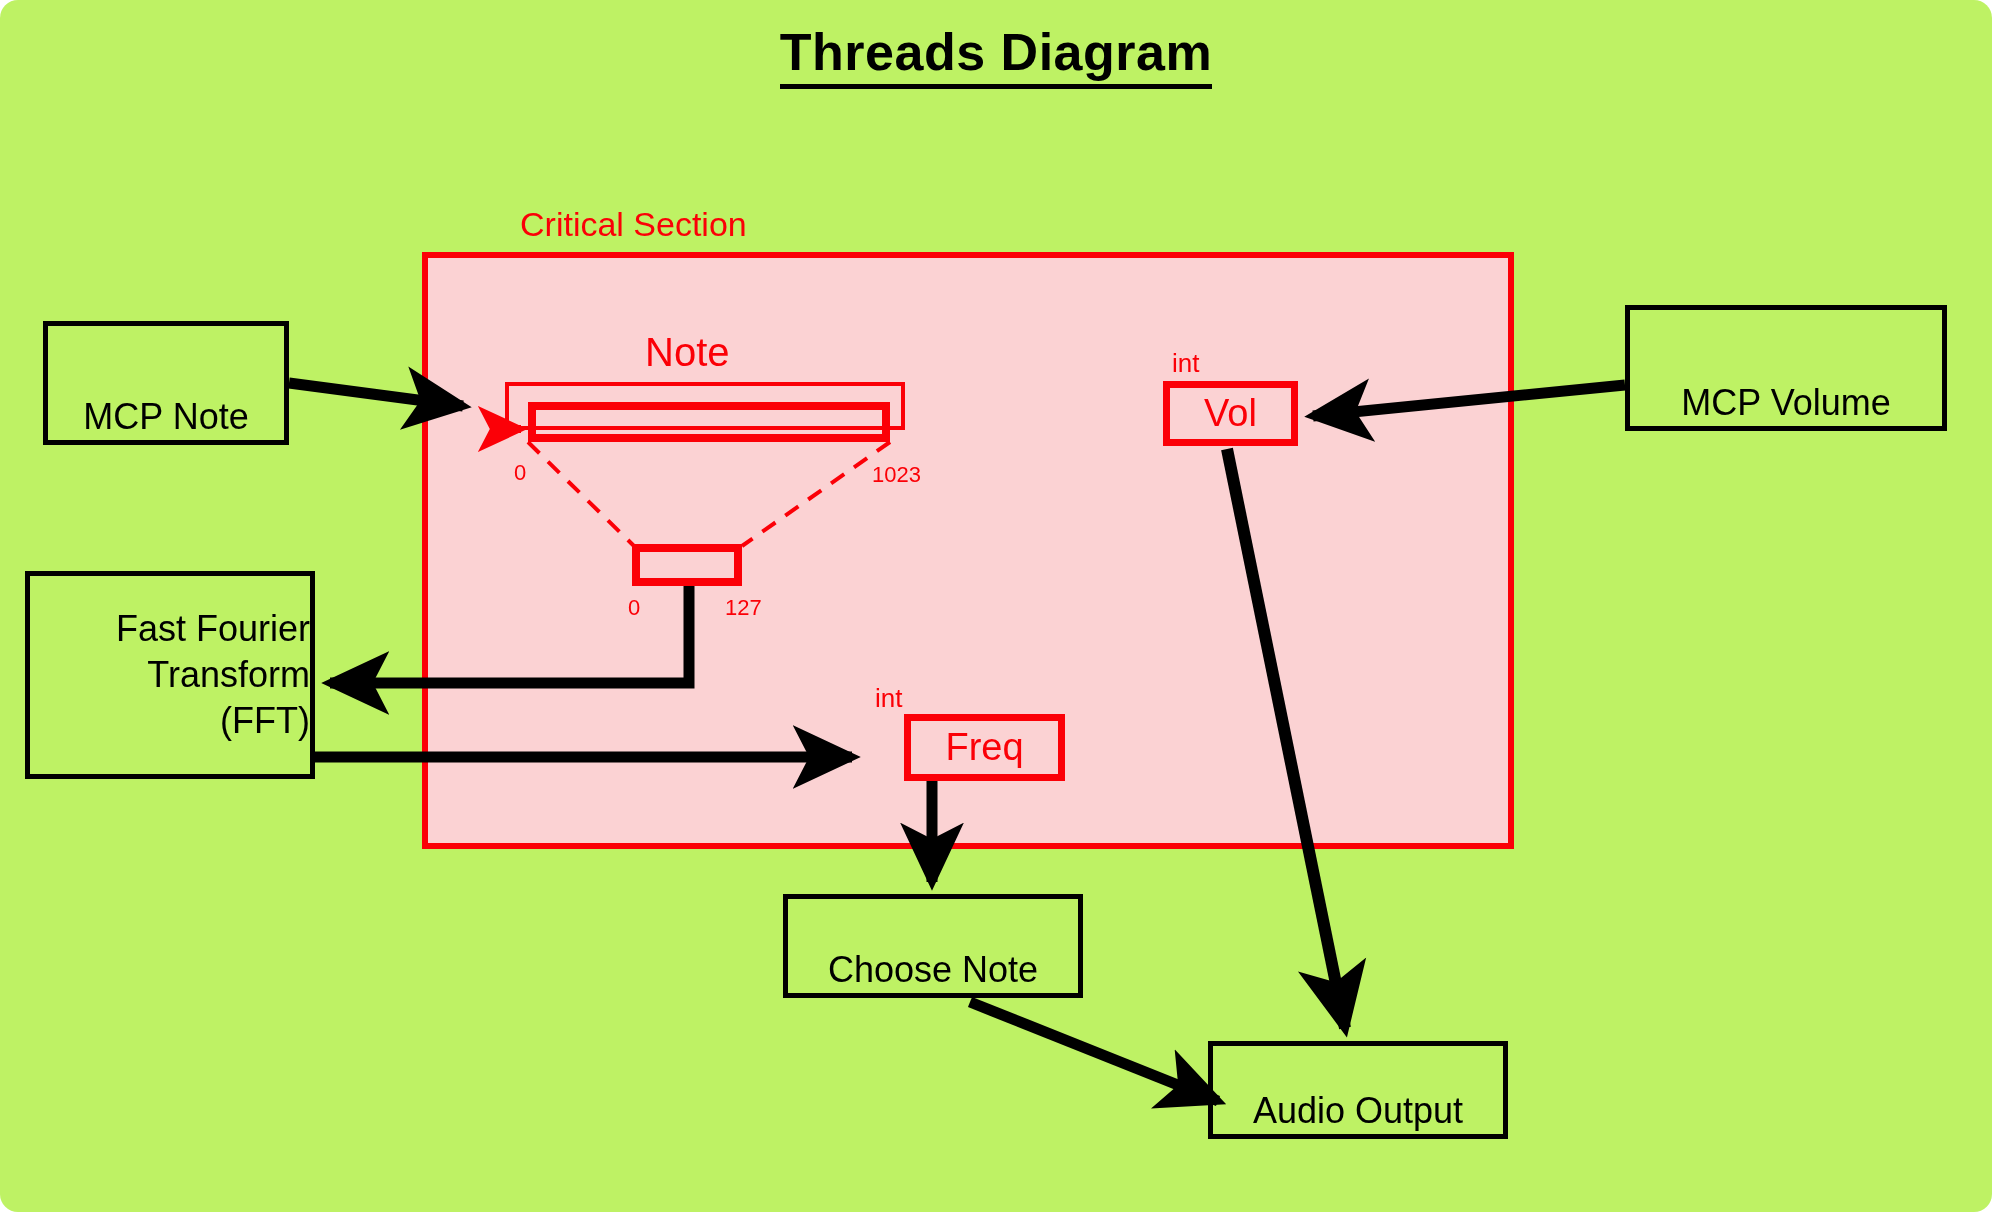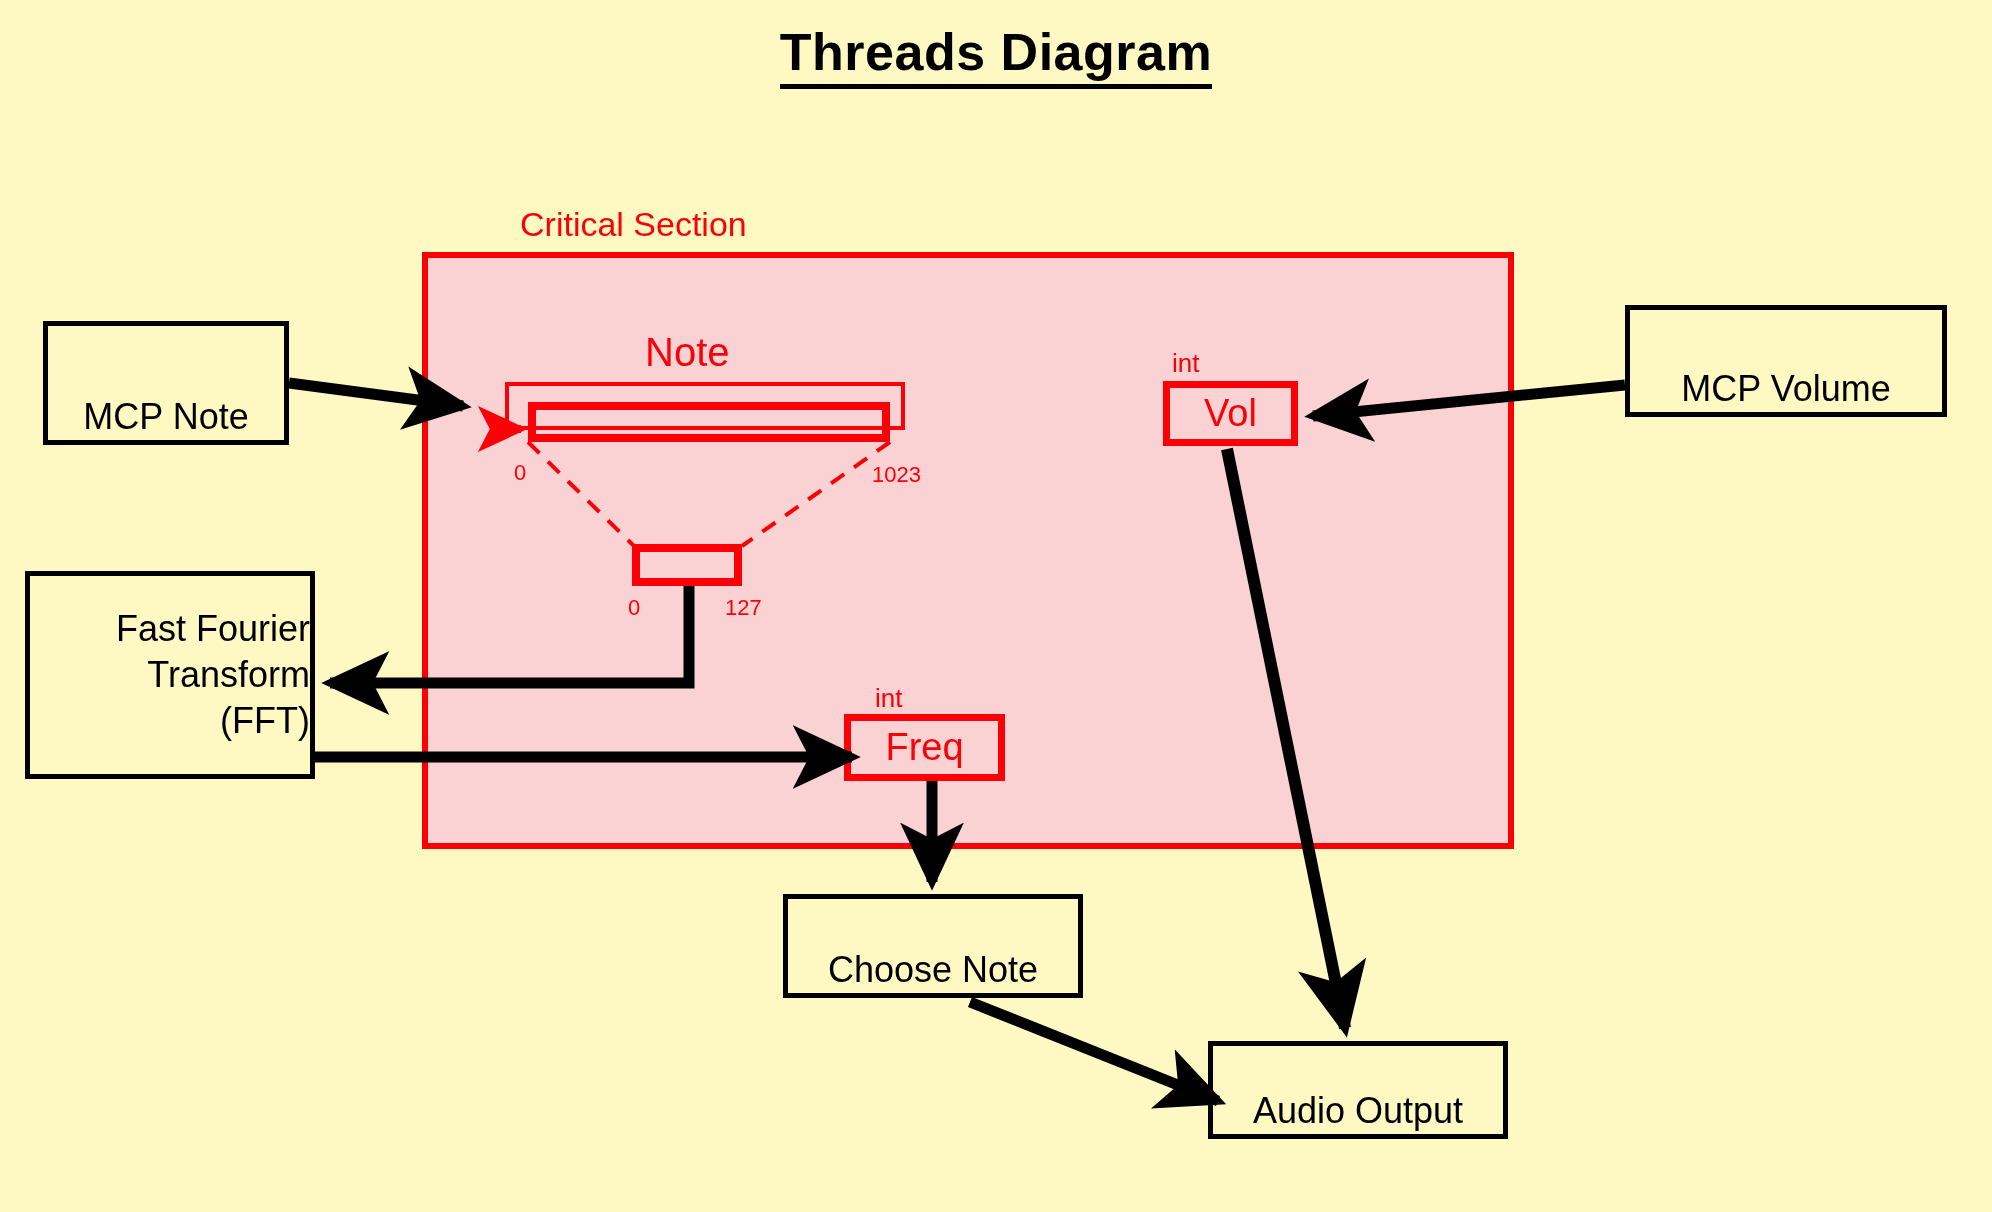--- a/index.html
+++ b/index.html
@@ -7,22 +7,23 @@
     padding: 0;
     background: #ffffff;
   }
   body {
     font-family: "Liberation Sans", sans-serif;
   }
   #canvas {
     position: relative;
     width: 1992px;
     height: 1212px;
-    background: #fef9c3;
+    background: #bef264;
     overflow: hidden;
+    border-radius: 18px;
   }
   #diagram-svg {
     position: absolute;
     left: 0;
     top: 0;
     width: 1992px;
     height: 1212px;
   }
   .page-title {
     position: absolute;
@@ -122,35 +123,35 @@
 
   <div class="red-label range-label" style="left:628px; top:595px;">0</div>
   <div class="red-label range-label" style="left:725px; top:595px;">127</div>
 
   <div class="red-label type-label" style="left:1172px; top:348px;">int</div>
   <div class="red-box" style="left:1163px; top:381px; width:135px; height:65px;">
     <span>Vol</span>
   </div>
 
   <div class="red-label type-label" style="left:875px; top:683px;">int</div>
-  <div class="red-box" style="left:844px; top:714px; width:161px; height:67px;">
+  <div class="red-box" style="left:904px; top:714px; width:161px; height:67px;">
     <span>Freq</span>
   </div>
 
   <div class="node-box" style="left:43px; top:321px; width:246px; height:124px;">
     <span>MCP Note</span>
   </div>
 
   <div class="node-box" style="left:25px; top:571px; width:290px; height:208px; flex-direction:column;padding-left:32px;">
     <span>Fast Fourier</span>
     <span>Transform</span>
     <span>(FFT)</span>
   </div>
 
-  <div class="node-box" style="left:1625px; top:305px; width:322px; height:112px;">
+  <div class="node-box" style="left:1625px; top:305px; width:322px; height:126px;">
     <span>MCP Volume</span>
   </div>
 
   <div class="node-box" style="left:783px; top:894px; width:300px; height:104px;">
     <span>Choose Note</span>
   </div>
 
   <div class="node-box" style="left:1208px; top:1041px; width:300px; height:98px;">
     <span>Audio Output</span>
   </div>

